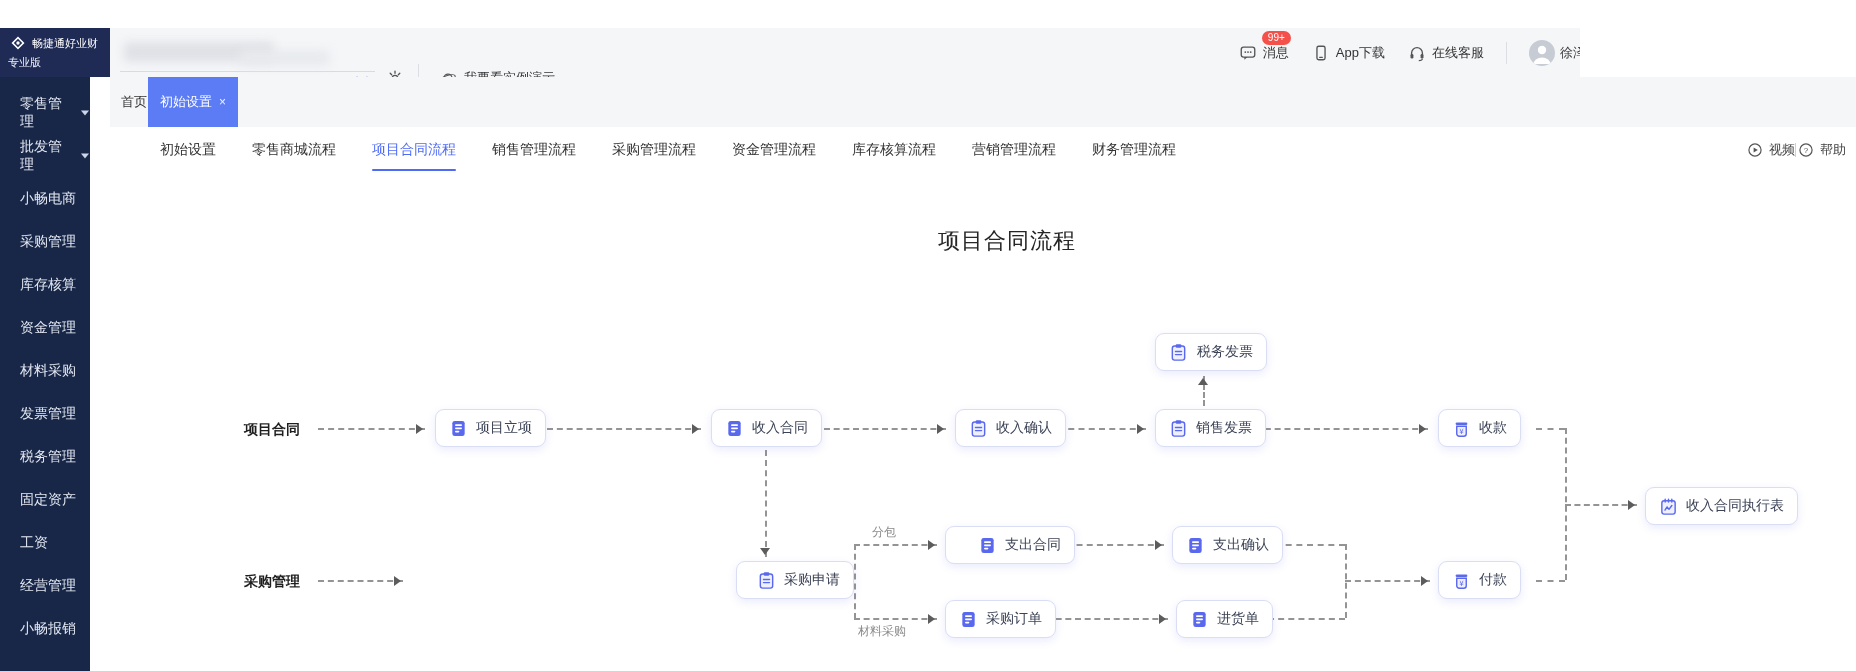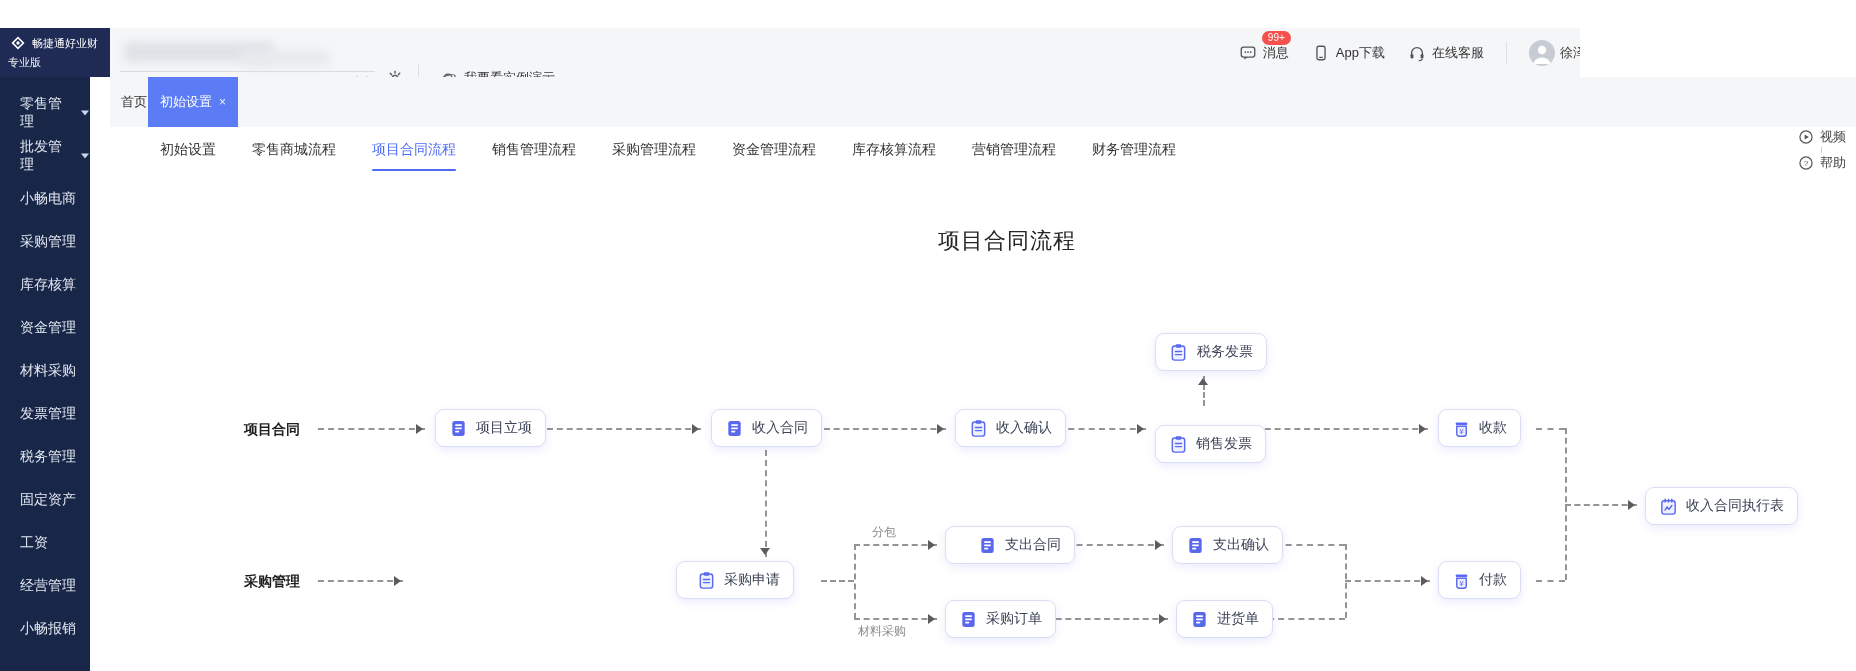--- a/index.html
+++ b/index.html
@@ -42,21 +42,21 @@
   .side-item { height:43px; display:flex; align-items:center; padding-left:20px; gap:9px;
                font-size:14px; color:#e3e7f1; cursor:pointer; }
   .caret { display:inline-flex; }
 
   
   .card { position:absolute; left:110px; top:127px; width:1746px; height:544px; background:#fff; }
   .subtabs { position:absolute; left:0; top:0; width:1746px; height:46px; display:flex; align-items:center; gap:36px; padding-left:50px; }
   .subtab { font-size:14px; color:#333; cursor:pointer; position:relative; height:46px; display:flex; align-items:center; white-space:nowrap; }
   .subtab.active { color:#4f6bf5; }
   .subtab.active::after { content:""; position:absolute; left:0; right:0; bottom:2px; height:2px; background:#4f6bf5; border-radius:1px; }
-  .tools-right { position:absolute; right:10px; top:0; height:46px; display:flex; align-items:center; gap:0; font-size:13px; color:#444;flex-direction:column; }
+  .tools-right { position:absolute; right:10px; top:0; height:46px; display:flex; align-items:center; gap:0; font-size:13px; color:#444; }
   .tool-item { display:flex; align-items:center; gap:4px; cursor:pointer; }
   .tool-div { width:1px; height:14px; background:#cfd1d6; }
 
   
   .flow-title { position:absolute; left:938px; top:226px; font-size:22px; color:#262626; font-weight:500; letter-spacing:1px; }
   .row-label { position:absolute; font-size:14px; font-weight:700; color:#1f1f1f; }
   .branch-label { position:absolute; font-size:12px; color:#8a8a8a; }
   .node { position:absolute; height:38px; display:flex; align-items:center; gap:8px; padding:0 13px;
           background:#fff; border:1px solid #dadef5; border-radius:9px;
           box-shadow:0 3px 9px rgba(90,104,238,.13); font-size:14px; color:#3c4356; cursor:pointer; white-space:nowrap; }
@@ -313,21 +313,21 @@
   <div class="node" style="left:955px; top:409px;">
     <span class="nicon">
         <svg width="19" height="19" viewBox="0 0 20 20">
           <rect x="3.5" y="3.2" width="13" height="14.8" rx="2.4" fill="#eef0fe" stroke="#5a68ee" stroke-width="1.5"></rect>
           <rect x="7" y="1.4" width="6" height="3.6" rx="1.3" fill="#5a68ee"></rect>
           <path d="M6.8 9h6.4M6.8 12.2h6.4" stroke="#5a68ee" stroke-width="1.5" stroke-linecap="round"></path>
         </svg>
       </span>
     <span>收入确认</span>
   </div>
-  <div class="node" style="left:1155px; top:425px;align-items:center;">
+  <div class="node" style="left:1155px; top:409px;align-items:center;">
     <span class="nicon">
         <svg width="19" height="19" viewBox="0 0 20 20">
           <rect x="3.5" y="3.2" width="13" height="14.8" rx="2.4" fill="#eef0fe" stroke="#5a68ee" stroke-width="1.5"></rect>
           <rect x="7" y="1.4" width="6" height="3.6" rx="1.3" fill="#5a68ee"></rect>
           <path d="M6.8 9h6.4M6.8 12.2h6.4" stroke="#5a68ee" stroke-width="1.5" stroke-linecap="round"></path>
         </svg>
       </span>
     <span>销售发票</span>
   </div>
   <div class="node" style="left:1155px; top:333px;gap:9px;">
@@ -343,21 +343,21 @@
   <div class="node" style="left:1438px; top:409px;">
     <span class="nicon">
         <svg width="19" height="19" viewBox="0 0 20 20">
           <path d="M5 7.6h10v8a2.6 2.6 0 0 1-2.6 2.6H7.6A2.6 2.6 0 0 1 5 15.6z" fill="#eef0fe" stroke="#5a68ee" stroke-width="1.5"></path>
           <rect x="3.8" y="3.6" width="12.4" height="2.8" rx="1.4" fill="#5a68ee"></rect>
           <text x="10" y="15.6" font-size="7.5" text-anchor="middle" fill="#5a68ee" font-family="DejaVu Sans,sans-serif">¥</text>
         </svg>
       </span>
     <span>收款</span>
   </div>
-  <div class="node" style="left:676px; top:561px;padding-left:20px;">
+  <div class="node" style="left:736px; top:561px;padding-left:20px;">
     <span class="nicon">
         <svg width="19" height="19" viewBox="0 0 20 20">
           <rect x="3.5" y="3.2" width="13" height="14.8" rx="2.4" fill="#eef0fe" stroke="#5a68ee" stroke-width="1.5"></rect>
           <rect x="7" y="1.4" width="6" height="3.6" rx="1.3" fill="#5a68ee"></rect>
           <path d="M6.8 9h6.4M6.8 12.2h6.4" stroke="#5a68ee" stroke-width="1.5" stroke-linecap="round"></path>
         </svg>
       </span>
     <span>采购申请</span>
   </div>
   <div class="node" style="left:945px; top:526px;padding-left:32px;">

